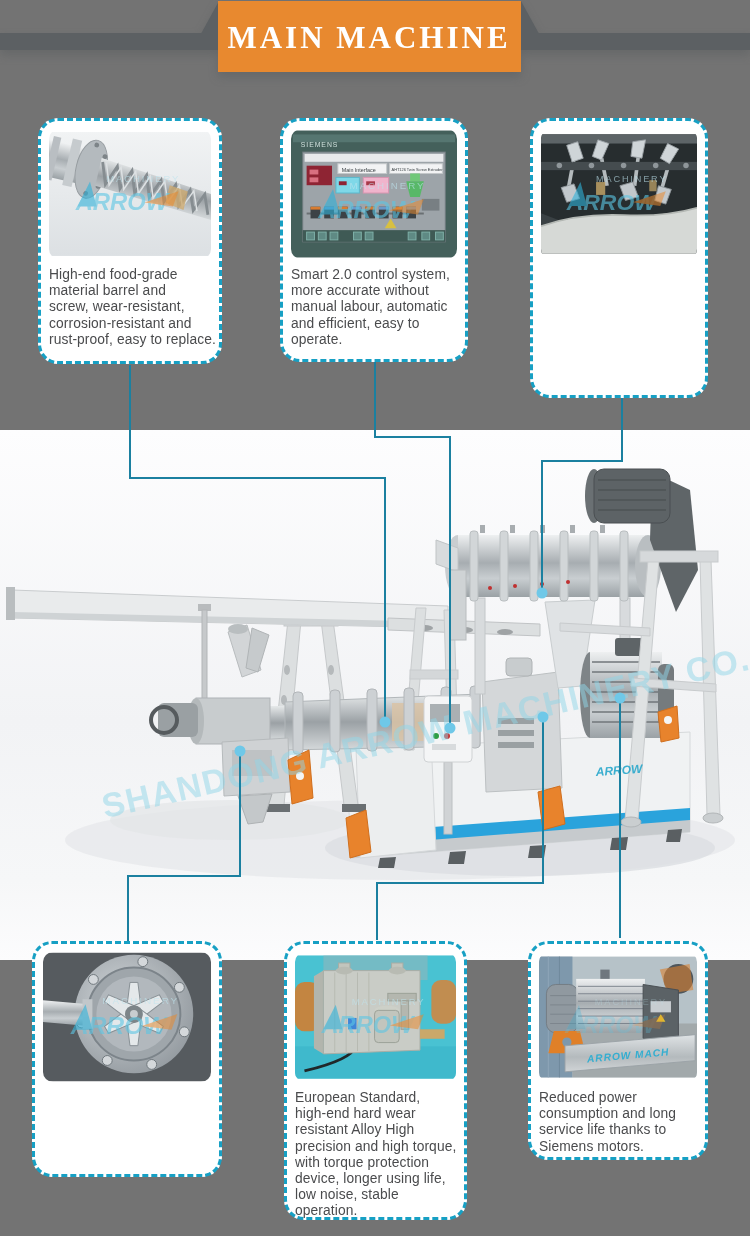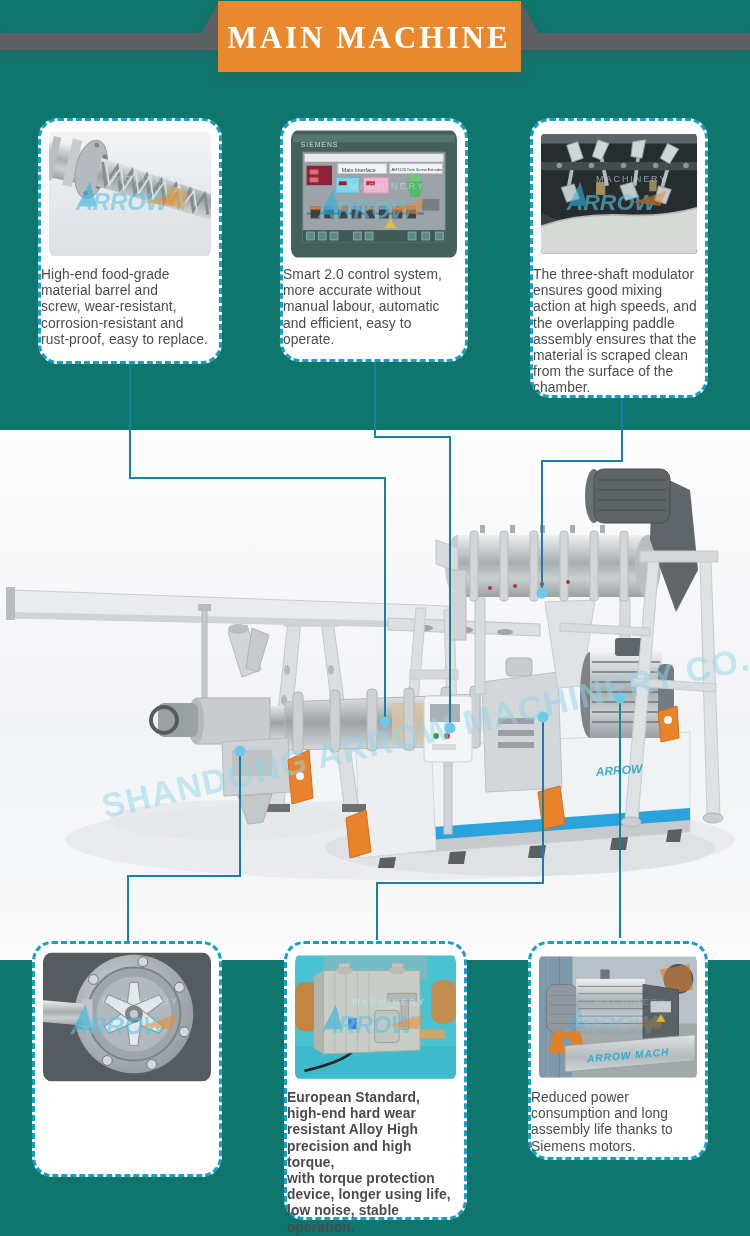--- a/index.html
+++ b/index.html
@@ -1,31 +1,31 @@
 <!DOCTYPE html>
 <html><head>
 <meta charset="utf-8">
 <style>
   html,body{margin:0;padding:0;background:#ffffff;}
-  #page{position:relative;width:750px;height:1236px;background:#0f766e;overflow:hidden;
+  #page{position:relative;width:750px;height:1236px;background:#737373;overflow:hidden;
         font-family:"Liberation Sans",sans-serif;}
   #machine-bg{position:absolute;left:0;top:430px;width:750px;height:530px;
     background:linear-gradient(180deg,#fdfdfe 0%,#f2f3f5 55%,#f6f7f8 85%,#fcfcfd 100%);}
   .hdr{position:absolute;left:0;top:0;width:750px;height:86px;
        filter:drop-shadow(0 5px 5px rgba(70,75,80,.28));}
   .fbox{position:absolute;border:3px dashed #17A0C4;border-radius:20px;background:#fff;box-sizing:border-box;}
   .photo{position:absolute;top:8px;left:8px;right:8px;height:130px;border-radius:10px;overflow:hidden;}
   .photo svg{display:block;width:100%;height:100%;}
-  .caption{position:absolute;top:146px;left:0;right:3px;color:#4a4b4d;
+  .caption{position:absolute;top:146px;left:8px;right:3px;color:#4a4b4d;
            font-size:13.8px;line-height:16.2px;white-space:pre-line;letter-spacing:.1px;}
   #b1{left:38px;top:118px;width:184px;height:246px;}
   #b2{left:280px;top:118px;width:188px;height:244px;text-decoration:underline;}
   #b3{left:530px;top:118px;width:178px;height:280px;}
   #b4{left:32px;top:941px;width:190px;height:236px;}
-  #b5{left:284px;top:941px;width:183px;height:279px;font-weight:bold;}
+  #b5{left:284px;top:941px;width:183px;height:279px;}
   #b6{left:528px;top:941px;width:180px;height:219px;}
   #machine{position:absolute;left:0;top:420px;width:750px;height:560px;}
   #connectors{position:absolute;left:0;top:0;width:750px;height:1236px;pointer-events:none;}
   svg text{font-family:"Liberation Sans",sans-serif;}
   .serif{font-family:"Liberation Serif",serif;}
 </style>
 </head>
 <body>
 
 <div id="page">
@@ -376,28 +376,20 @@
           <polygon points="22,58 36,54 42,70 28,74"></polygon>
           <polygon points="86,56 100,52 106,68 92,72"></polygon>
           <polygon points="128,56 142,60 136,76 124,72"></polygon>
         </g>
         <polygon points="0,86 26,96 0,110" fill="#3a4144"></polygon>
         <path d="M0 100 Q40 86 90 88 Q135 90 170 80 L170 130 L0 130 Z" fill="#d6d9d6"></path>
         <path d="M0 100 Q40 86 90 88 Q135 90 170 80" stroke="#b4b8b4" stroke-width="2" fill="none"></path>
         <use href="#wm"></use>
       </svg>
     </div>
-    <div class="caption">The three-shaft modulator
-ensures good mixing
-action at high speeds, and
-the overlapping paddle
-assembly ensures that the
-material is scraped clean
-from the surface of the
-chamber.</div>
   </div>
 
   <div class="fbox" id="b4">
     <div class="photo">
       <svg viewBox="0 0 170 130">
         <rect width="170" height="130" fill="#565b5f"></rect>
         <circle cx="92" cy="62" r="60" fill="url(#disc)"></circle>
         <circle cx="92" cy="62" r="47" fill="#9fa6ab" stroke="#7c848a" stroke-width="2"></circle>
         <circle cx="92" cy="62" r="38" fill="#b2b8bd"></circle>
         <g fill="#d4d8db" stroke="#6f777c">
@@ -497,21 +489,21 @@
         <polygon points="126,70 131,62 136,70" fill="#e0c030"></polygon>
         <polygon points="16,80 44,80 50,104 10,104" fill="#e08028"></polygon>
         <circle cx="30" cy="92" r="5" fill="#7e98ac"></circle>
         <polygon points="28,96 168,84 168,112 28,124" fill="url(#met3)" stroke="#9aa2a6"></polygon>
         <text x="52" y="114" font-size="11" font-weight="bold" font-style="italic" fill="#35aed0" letter-spacing="1" transform="rotate(-5 52 114)">ARROW MACH</text>
         <use href="#wm" opacity=".45"></use>
       </svg>
     </div>
     <div class="caption">Reduced power
 consumption and long
-assembly life thanks to
+service life thanks to
 Siemens motors.</div>
   </div>
 
   <svg id="connectors" viewBox="0 0 750 1236">
     <g fill="none" stroke="#1B80A0" stroke-width="2">
       <path d="M130 365 V478 H385 V722"></path>
       <path d="M375 362 V437 H450 V728"></path>
       <path d="M622 398 V461 H542 V593"></path>
       <path d="M240 751 V876 H128 V941"></path>
       <path d="M543 717 V883 H377 V940"></path>

